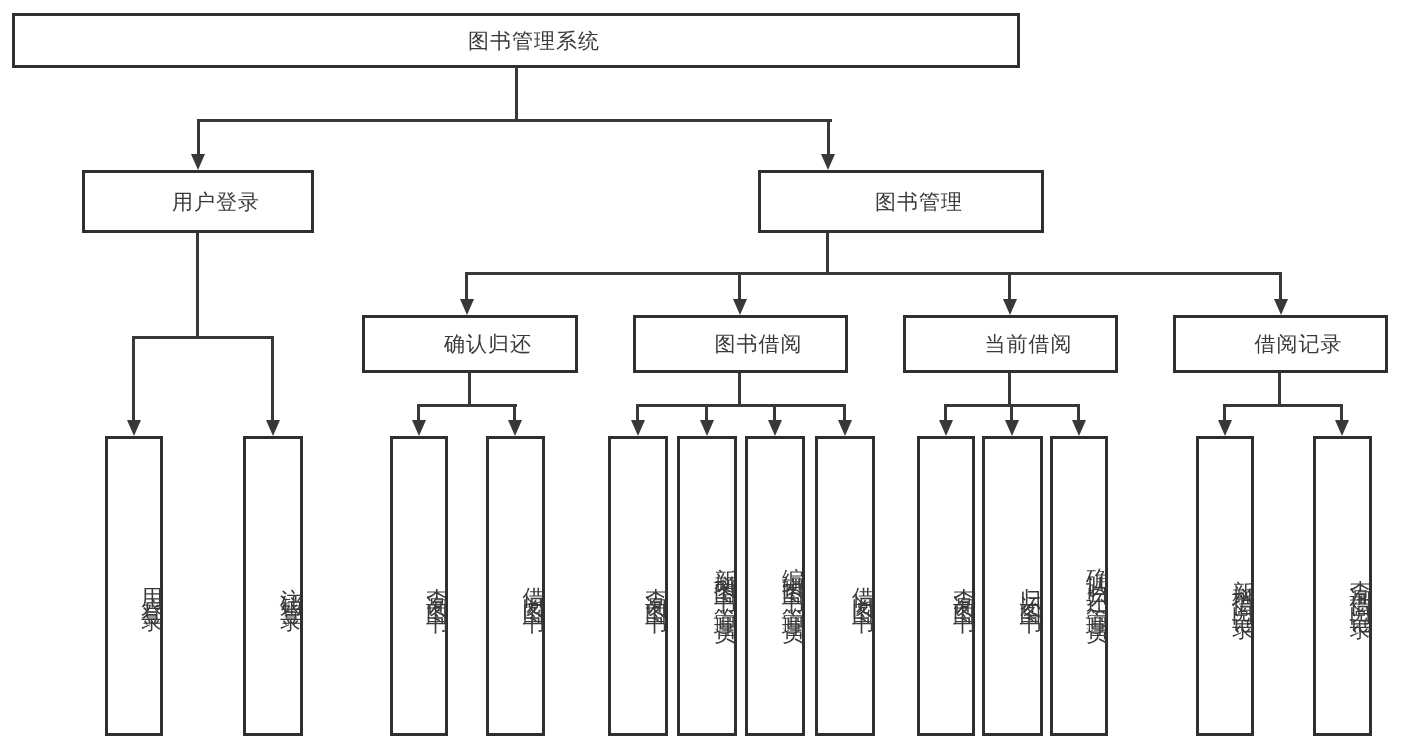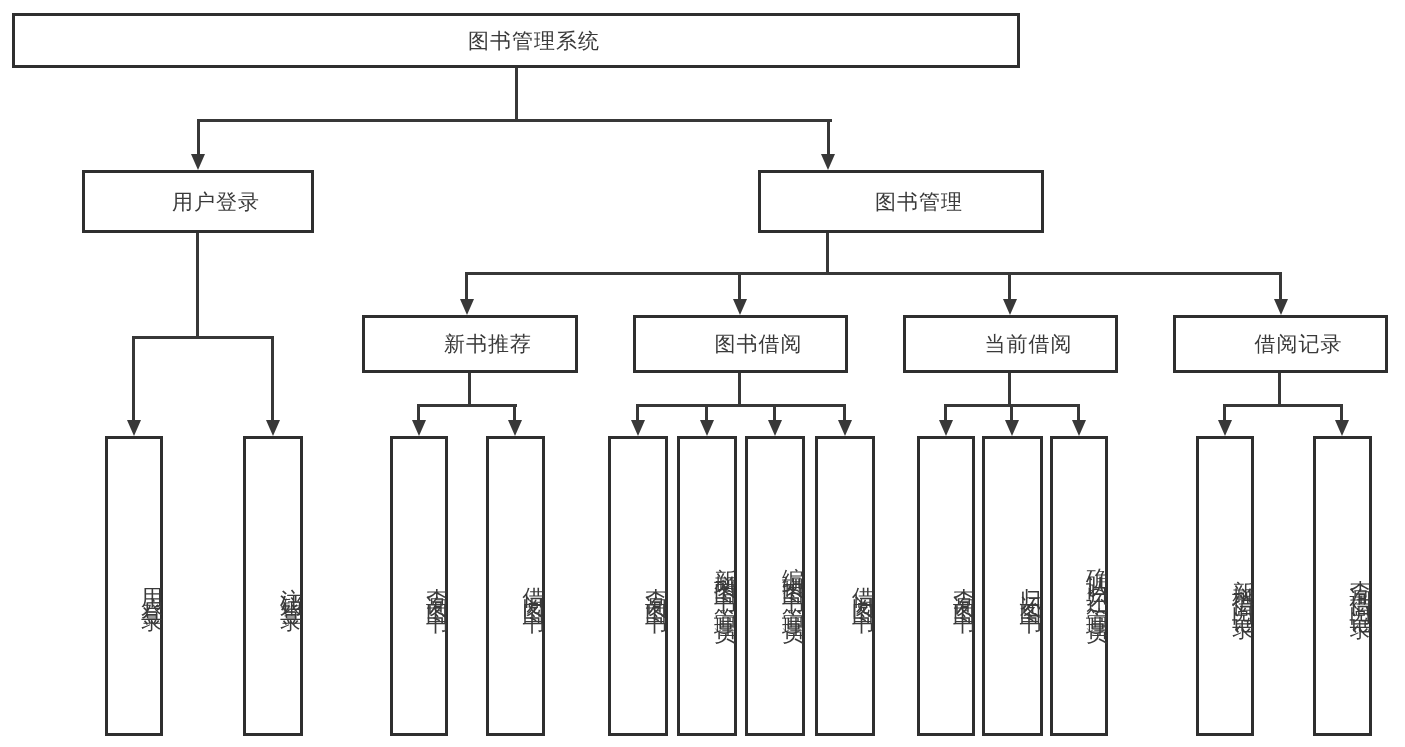--- a/index.html
+++ b/index.html
@@ -124,21 +124,21 @@
   <div class="vl" style="left:1223px;top:404px;height:18px;"></div>
   <div class="arrow" style="left:1218px;top:420px;"></div>
   <div class="vl" style="left:1340px;top:404px;height:18px;"></div>
   <div class="arrow" style="left:1335px;top:420px;"></div>
 
   <div class="box hbox" style="left:12px;top:13px;width:1008px;height:55px;">图书管理系统</div>
 
   <div class="box hbox" style="left:82px;top:170px;width:232px;height:63px;">用户登录</div>
   <div class="box hbox" style="left:710px;top:170px;width:286px;height:63px;margin-left:48px;">图书管理</div>
 
-  <div class="box hbox" style="left:362px;top:315px;width:216px;height:58px;">新书推荐</div>
+  <div class="box hbox" style="left:362px;top:315px;width:216px;height:58px;">确认归还</div>
   <div class="box hbox" style="left:903px;top:315px;width:215px;height:58px;">当前借阅</div>
   <div class="box hbox" style="left:633px;top:315px;width:215px;height:58px;">图书借阅</div>
   <div class="box hbox" style="left:1173px;top:315px;width:215px;height:58px;">借阅记录</div>
 
   <div class="box vbox" style="left:105px;top:436px;width:58px;height:300px;">用户登录</div>
   <div class="box vbox" style="left:243px;top:436px;width:60px;height:300px;">注销登录</div>
 
   <div class="box vbox" style="left:390px;top:436px;width:58px;height:300px;">查询图书</div>
   <div class="box vbox" style="left:486px;top:436px;width:59px;height:300px;">借阅图书</div>
 

